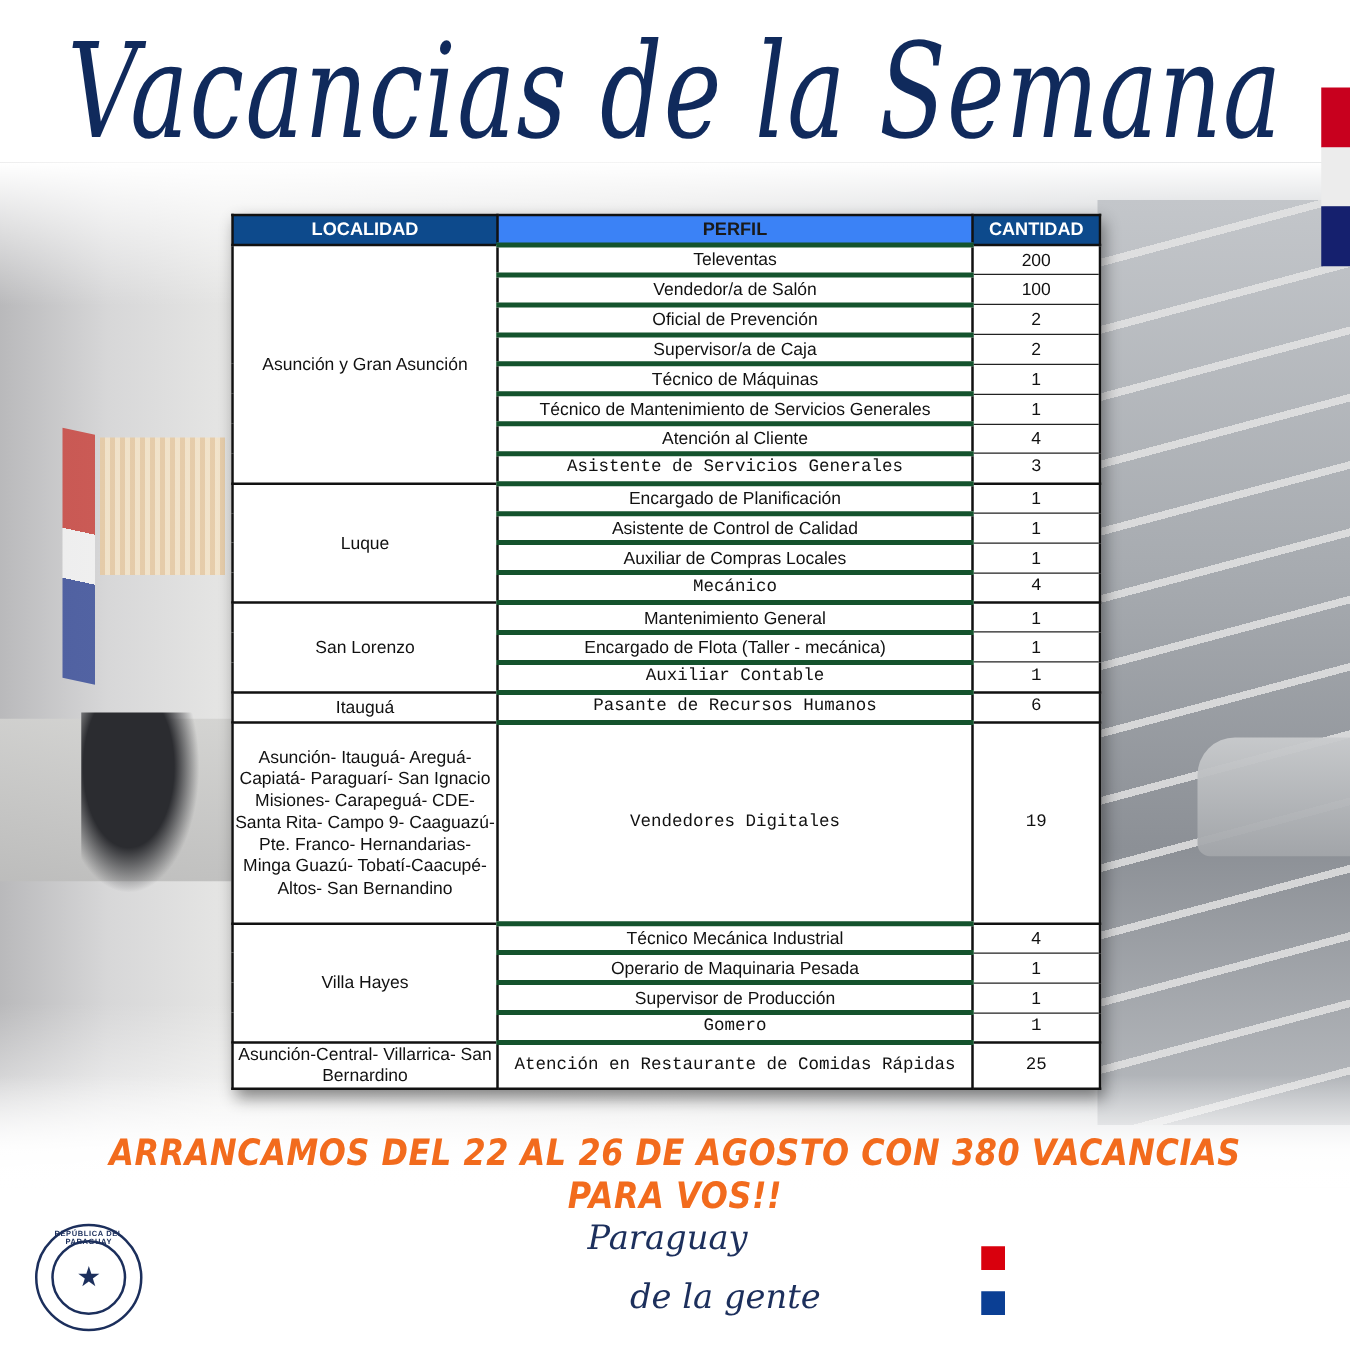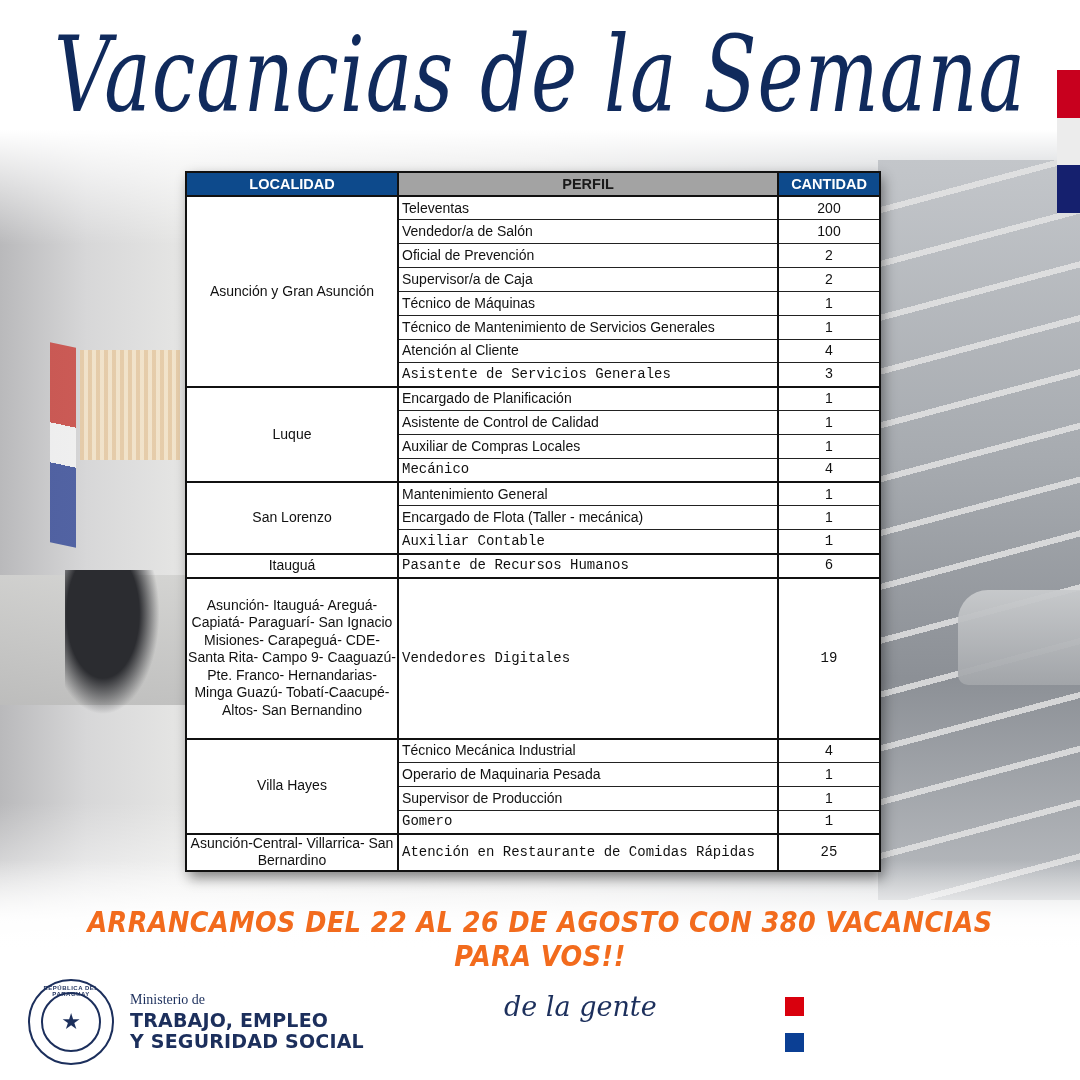--- a/index.html
+++ b/index.html
@@ -75,24 +75,24 @@
     }
     col.c1 { width: 212px; }
     col.c2 { width: 380px; }
     col.c3 { width: 102px; }
     th, td { border: 2px solid #111; }
     th {
       height: 24px; font-size: 14.5px; font-weight: bold; color: #ffffff;
       text-align: center; vertical-align: middle; padding: 0;
     }
     th.blue { background: #0d4a8c; }
-    th.orange { background: #a3a3a3; color: #1a1a1a; }
+    th.orange { background: #3b82f6; color: #1a1a1a; }
     td { height: 23.85px; padding: 0 3px; vertical-align: middle; line-height: 17px; }
     td.loc { text-align: center; border-bottom: 2px solid #111; padding: 0 1px; line-height: 17.5px; }
-    td.perfil { text-align: left; border-top: 1px solid #14532d; border-bottom: 1px solid #222; }
+    td.perfil { text-align: center; border-top: 4px solid #14532d; border-bottom: 1px solid #222; }
     td.qty { text-align: center; border-top: 1px solid #222; border-bottom: 1px solid #222; }
     tr.group-end td.perfil, tr.group-end td.qty { border-bottom: 2px solid #111; font-family: Liberation Mono, monospace; }
     tr.tall td { height: 161px; }
     tr.double td { height: 34px; }
 
     
     .slogan {
       position: absolute; left: 0; top: 905px; width: 1080px; text-align: center;
       font-family: "DejaVu Sans", sans-serif; font-weight: bold; font-style: italic;
       font-size: 29px; color: #f26b1d; letter-spacing: 0.5px;
@@ -276,28 +276,24 @@
   </table>
 </div>
 
 <div class="slogan">ARRANCAMOS DEL 22 AL 26 DE AGOSTO CON 380 VACANCIAS PARA VOS!!</div>
 
 <div class="ministry">
   <div class="seal">
     <div class="seal-ring-text">REPÚBLICA DEL PARAGUAY</div>
     <div class="seal-inner">★</div>
   </div>
-  <div class="ministry-text">
-    <div class="small">Ministerio de</div>
-    <div class="big">TRABAJO, EMPLEO</div>
-    <div class="big">Y SEGURIDAD SOCIAL</div>
-  </div>
 </div>
 
 <div class="pyg">
+  <div class="l1">Paraguay</div>
   <div class="l2">de la gente</div>
 </div>
 
 <div class="gob">
   <div class="gob-row">
     <div class="gob-sq red"></div>
   </div>
   <div class="gob-row">
     <div class="gob-sq blue"></div>
   </div>

